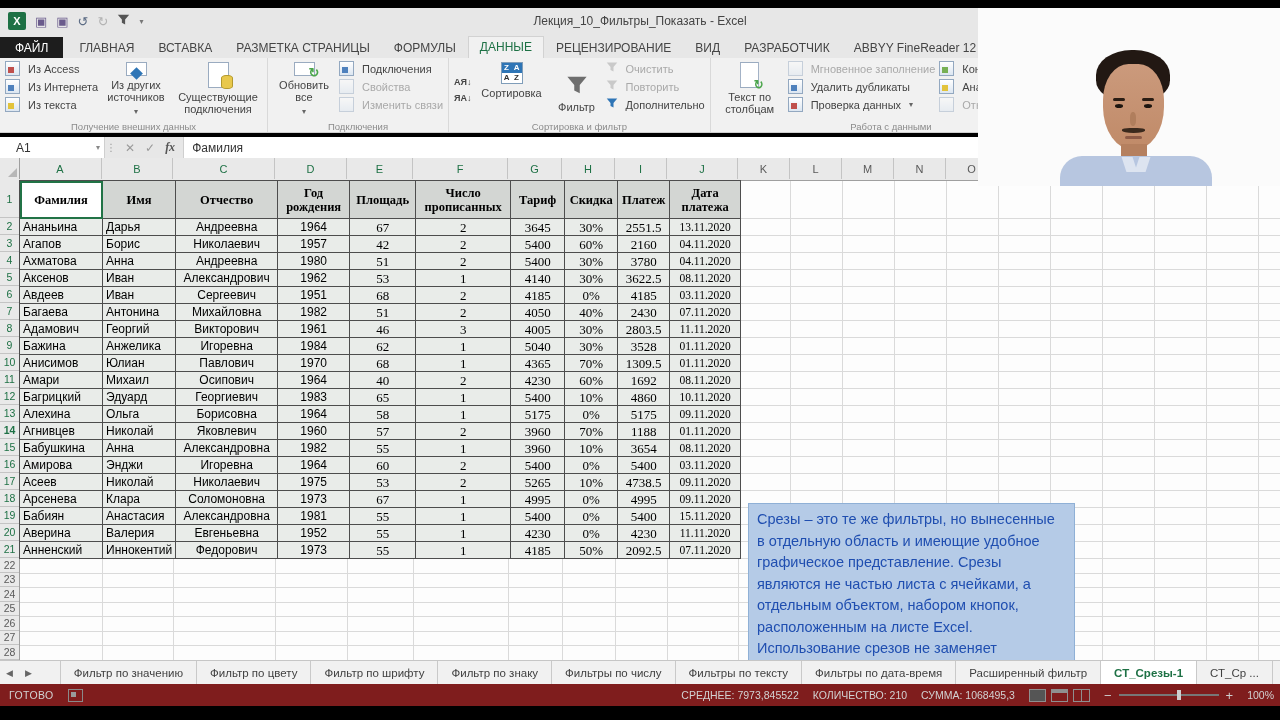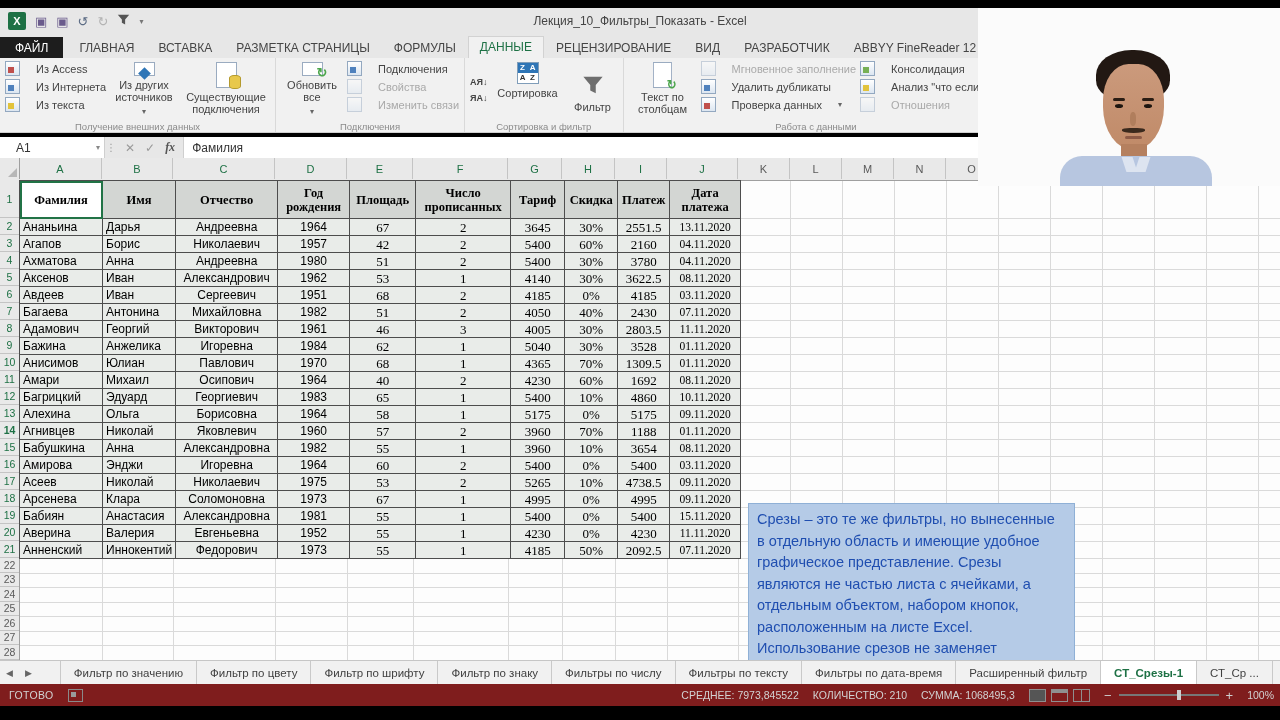--- a/index.html
+++ b/index.html
@@ -22,21 +22,21 @@
   #tabrow{top:36px;height:22px;background:#e7e7e7;display:flex;align-items:flex-end}
   .rtab{font-size:12px;color:#454545;padding:4px 12px 3px;white-space:nowrap}
   .rtab.file{background:#1d1d1d;color:#fff;padding:4px 15px 3px;margin-right:4px}
   .rtab.active{background:#f1f1f1;color:#1e7145;border:1px solid #d2d2d2;border-bottom:none;padding:3px 11px 4px}
 
   
   #ribbon{top:58px;height:74px;background:#f1f1f1;border-bottom:1px solid #cfcfcf;display:flex;overflow:hidden}
   .rgroup{position:relative;border-right:1px solid #d9d9d9;padding:3px 5px 13px;display:flex;gap:4px;flex:none}
   .glabel{position:absolute;bottom:0;left:0;right:0;text-align:center;font-size:9.5px;color:#8b8b8b;white-space:nowrap}
   .rcol{display:flex;flex-direction:column;justify-content:flex-start;gap:3px}
-  .sbtn{display:flex;align-items:flex-end;gap:16px;font-size:11px;color:#444;white-space:nowrap;line-height:14px}
+  .sbtn{display:flex;align-items:flex-end;gap:8px;font-size:11px;color:#444;white-space:nowrap;line-height:14px}
   .sbtn.dis{color:#a9a9a9}
   .sbtn.dis .mic,.sbtn.dis .funnel{opacity:.45}
   .lbtn{display:flex;flex-direction:column;align-items:center;font-size:11px;color:#444;text-align:center;
         line-height:12px;padding:1px 3px;gap:3px;white-space:pre-line}
   .caret{font-size:8px;color:#666}
   .mic{width:15px;height:15px;border:1px solid #93a8c0;background:linear-gradient(#fff,#dce6f1);
        display:inline-block;position:relative;flex:none;box-sizing:border-box}
   .mic.red::after,.mic.blue::after,.mic.green::after,.mic.yellow::after{content:"";position:absolute;left:2px;bottom:2px;width:6px;height:6px}
   .mic.red::after{background:#c0504d}
   .mic.blue::after{background:#4f81bd}
@@ -234,20 +234,46 @@
       <span class="za"><i>Z</i><i>A</i><i>A</i><i>Z</i></span>
       <span>Сортировка</span>
     </div>
     <div class="lbtn" style="width:44px">
       <span class="funnel">
         <svg width="24" height="22" viewBox="0 0 16 16">
             <path d="M1 2h14L10 8v6l-4-2V8z" fill="#6e6e6e"></path>
           </svg>
       </span>
       <span>Фильтр</span>
+    </div>
+    <div class="rcol">
+      <div class="sbtn dis">
+        <span class="funnel">
+          <svg width="12" height="12" viewBox="0 0 16 16">
+              <path d="M1 2h14L10 8v6l-4-2V8z" fill="#9a9a9a"></path>
+            </svg>
+        </span>
+        <span>Очистить</span>
+      </div>
+      <div class="sbtn dis">
+        <span class="funnel">
+          <svg width="12" height="12" viewBox="0 0 16 16">
+              <path d="M1 2h14L10 8v6l-4-2V8z" fill="#9a9a9a"></path>
+            </svg>
+        </span>
+        <span>Повторить</span>
+      </div>
+      <div class="sbtn">
+        <span class="funnel">
+          <svg width="12" height="12" viewBox="0 0 16 16">
+              <path d="M1 2h14L10 8v6l-4-2V8z" fill="#2e75b6"></path>
+            </svg>
+        </span>
+        <span>Дополнительно</span>
+      </div>
     </div>
     <div class="glabel">Сортировка и фильтр</div>
   </div>
 
   <div class="rgroup">
     <div class="lbtn" style="width:62px">
       <span class="pgl ref" style="transform:scaleX(.9)"></span>
       <span>Текст по столбцам</span>
     </div>
     <div class="rcol">

